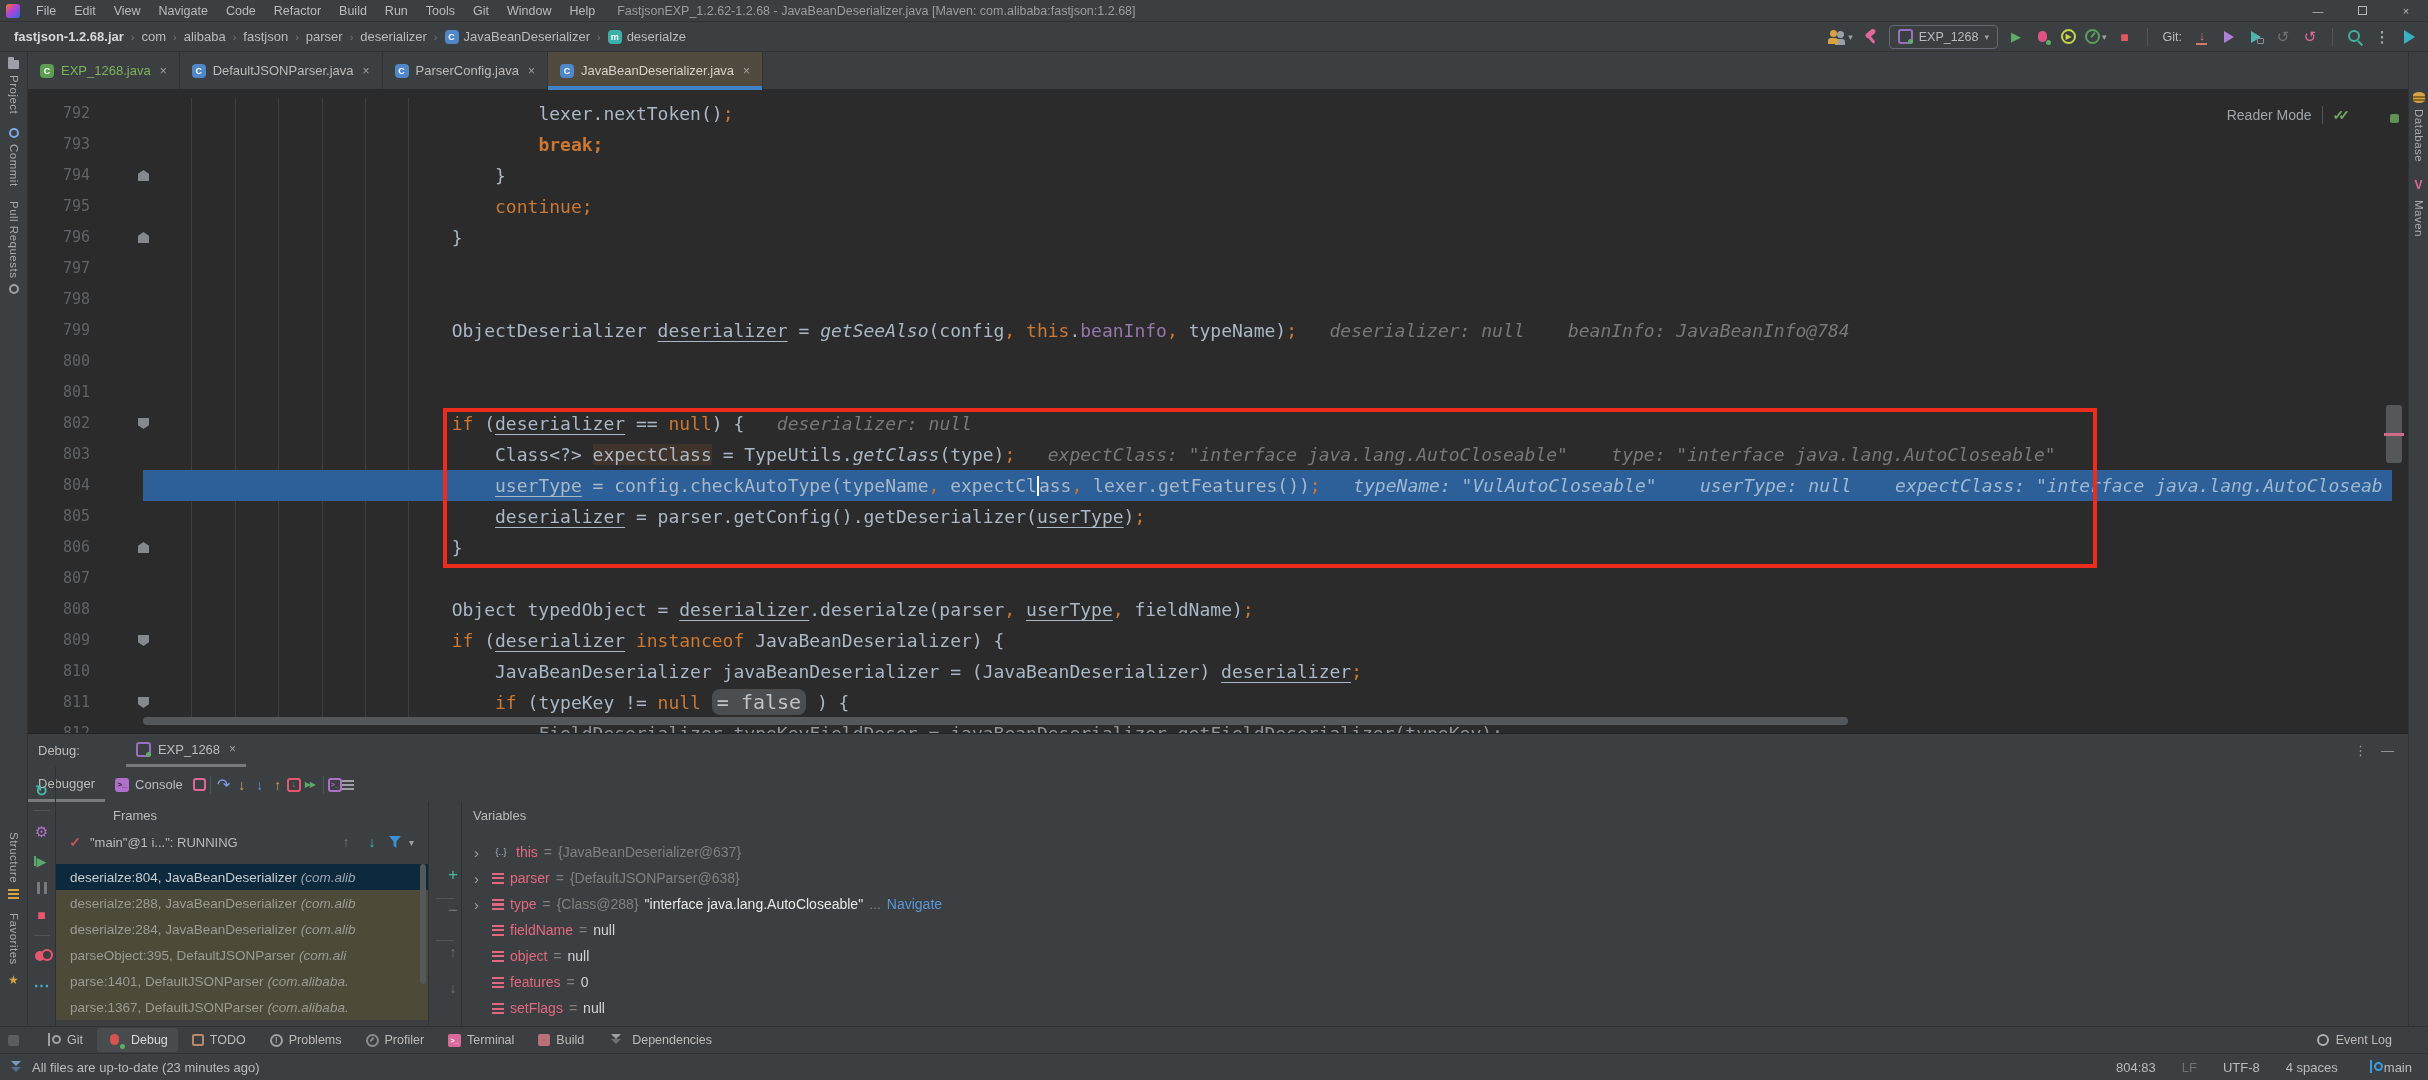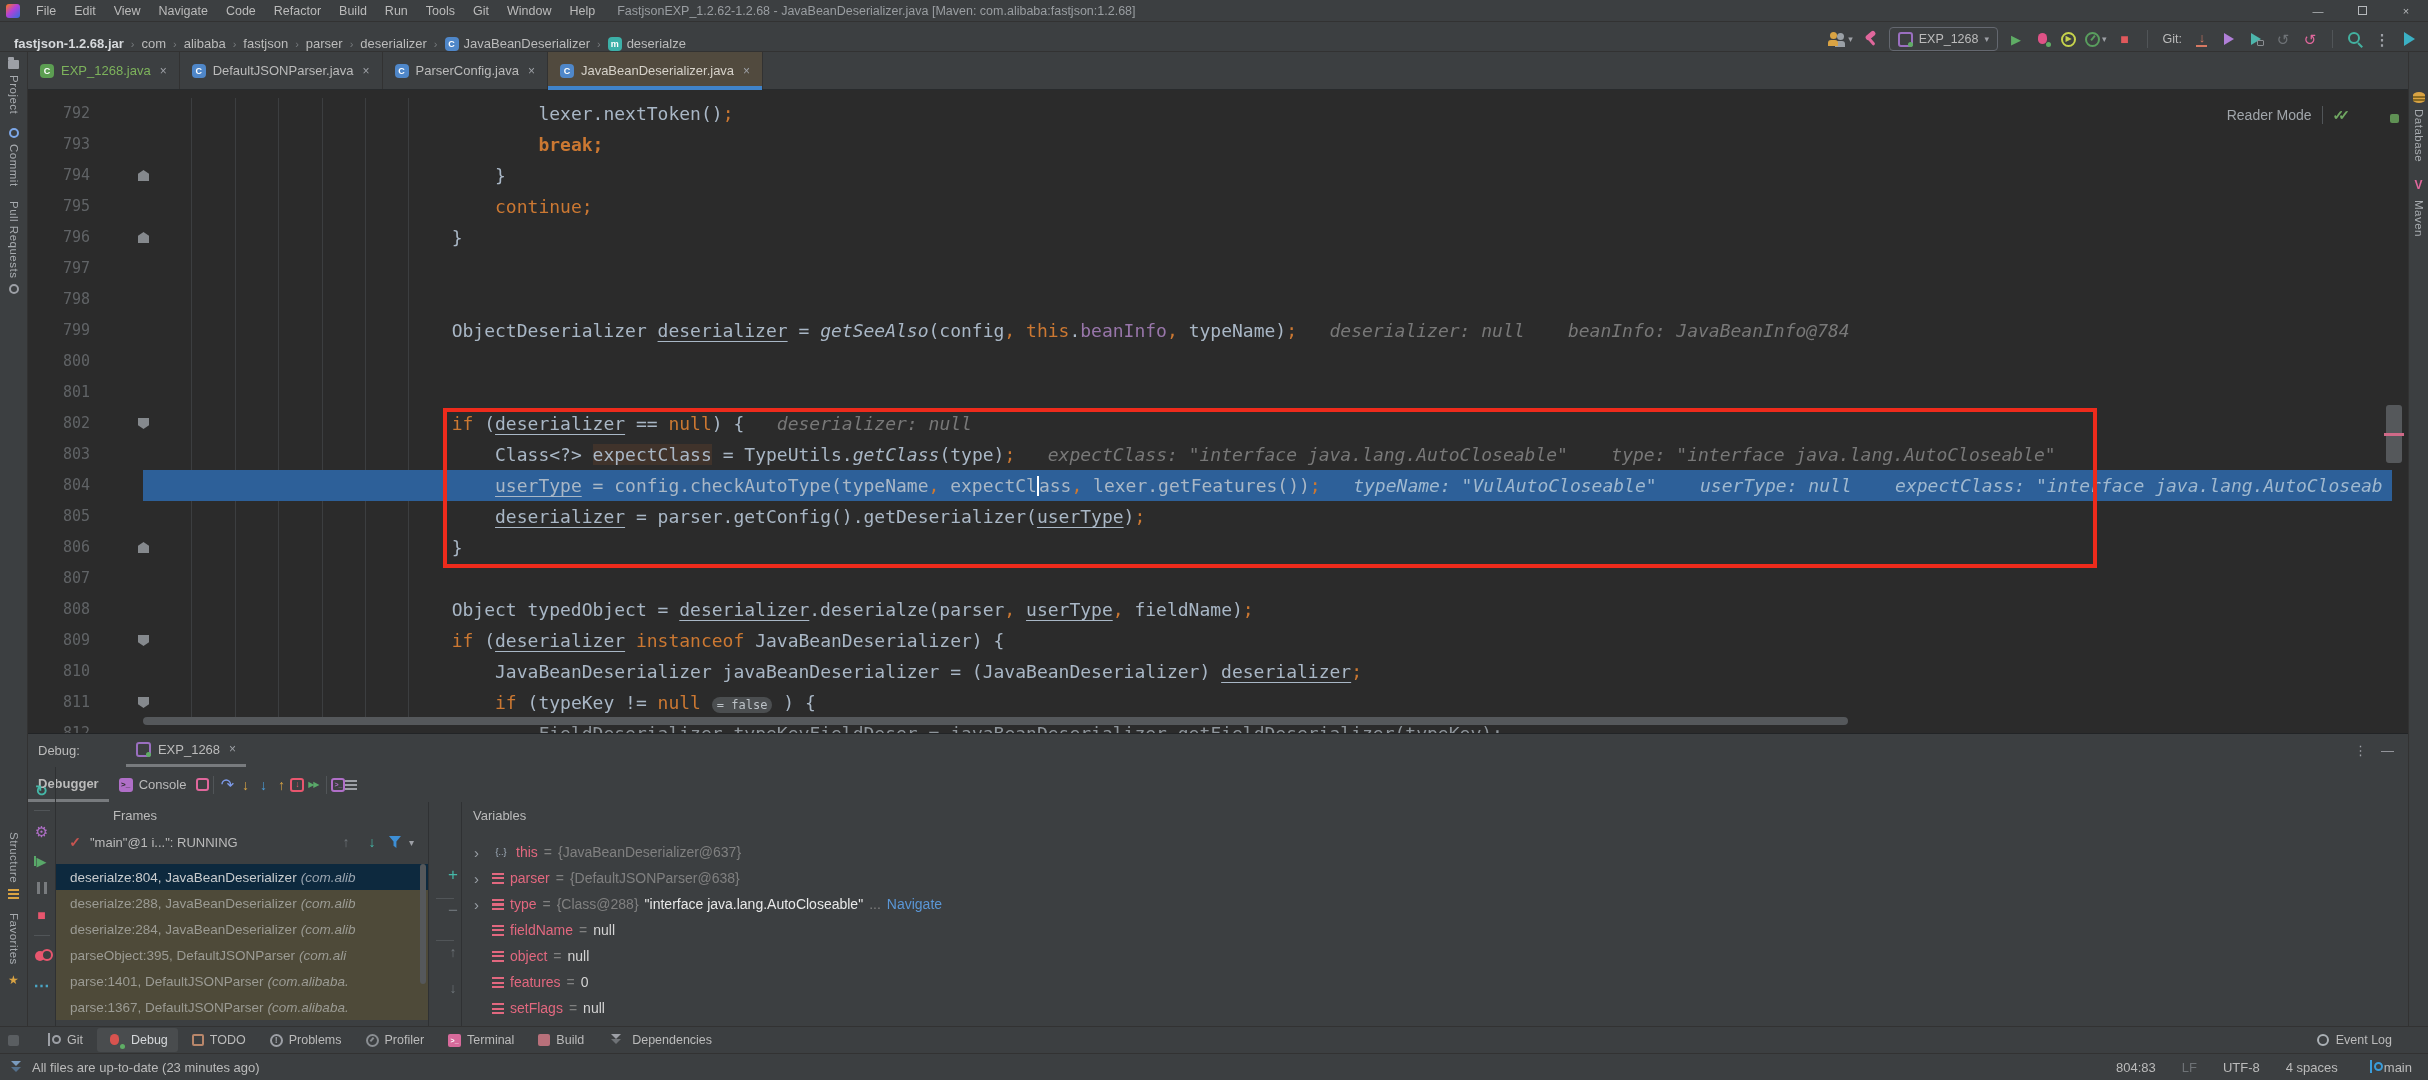--- a/index.html
+++ b/index.html
@@ -15,21 +15,21 @@
   .menus { display:flex; gap:2px; }
   .menu-item { padding:2px 8px; font-size:12.5px; color:#bbbbbb; }
   .wtitle { margin-left:14px; font-size:12.5px; color:#9a9ea2; white-space:nowrap; }
   .wctrl { margin-left:auto; display:flex; }
   .wc { width:44px; height:21px; display:flex; align-items:center; justify-content:center;
     color:#b6b9bc; font-size:11px; }
   .wc .box { width:9px; height:9px; border:1px solid #b6b9bc; }
 
   
   .navbar { position:absolute; left:0; top:22px; width:2428px; height:30px;
-    display:flex; align-items:flex-end; background:#3c3f41; border-bottom:1px solid #323232; }
+    display:flex; align-items:center; background:#3c3f41; border-bottom:1px solid #323232; }
   .crumbs { display:flex; align-items:center; gap:7px; padding-left:14px; font-size:13px; }
   .crumb { color:#bbbbbb; display:flex; align-items:center; gap:5px; white-space:nowrap; }
   .crumb.bold { font-weight:bold; color:#d6d9dc; }
   .crumb-sep { color:#777b7e; font-size:11px; }
   .navtools { margin-left:auto; display:flex; align-items:center; gap:9px; padding-right:10px; }
   .tbtn { display:flex; align-items:center; gap:2px; }
   .vsep { width:1px; height:18px; background:#515558; margin:0 4px; }
   .gitlabel { font-size:12.5px; color:#bbbbbb; margin:0 2px; }
   .runbox { display:flex; align-items:center; gap:6px; border:1px solid #646870;
     border-radius:4px; padding:2px 8px; height:24px; }
@@ -121,21 +121,21 @@
   .code-line .codetxt { position:relative; z-index:2; color:#a9b7c6; }
   .code-line.exec::before { content:""; position:absolute; left:115px; right:16px; top:0; bottom:0;
     background:#2d6099; z-index:0; }
   .t-p { color:#a9b7c6; }
   .t-k { color:#cc7832; }
   .t-u { color:#a9b7c6; text-decoration:underline; text-underline-offset:4px; }
   .t-i { color:#a9b7c6; font-style:italic; }
   .t-f { color:#9876aa; }
   .t-hl { color:#a9b7c6; background:#40332b; }
   .t-d { color:#8e959b; }
-  .t-chip { background:#4b4e50; border-radius:8px; color:#bdc3c8; font-size:12px; padding:1px 5px; }
+  .t-chip { background:#4b4e50; border-radius:8px; color:#bdc3c8; font-size:20px; padding:1px 5px; }
   .t-caret { display:inline-block; width:2px; height:20px; background:#ffffff; vertical-align:-4px; }
   .hint { color:#787878; font-style:italic; }
   .exec .hint { color:#9fb8cf; }
   .redbox { position:absolute; left:415px; top:318px; width:1654px; height:160px;
     border:4px solid #ee2b1c; z-index:5; pointer-events:none; }
   .hsb { position:absolute; left:115px; top:627px; width:1705px; height:8px; background:#55585b;
     border-radius:4px; z-index:6; }
   .vsb-thumb { position:absolute; left:2358px; top:315px; width:16px; height:58px; background:#55585b;
     border-radius:3px; z-index:6; }
   .vsb-mark-pink { position:absolute; left:2356px; top:343px; width:20px; height:3px; background:#d06a88; z-index:7; }
@@ -149,21 +149,21 @@
   
   .debug { position:absolute; left:28px; top:733px; width:2380px; height:293px; background:#3c3f41;
     border-top:1px solid #222426; font-size:13px; }
   .dbg-head { position:absolute; left:0; top:0; width:100%; height:33px; display:flex; align-items:center;gap:24px; }
   .dbg-title { margin-left:10px; color:#bbbbbb; }
   .dbg-tab { margin-left:22px; display:flex; align-items:center; gap:7px; height:32px; padding:0 10px;
     border-bottom:3px solid #787b7e; color:#bbbbbb; }
   .dbg-head-right { margin-left:auto; display:flex; gap:14px; padding-right:14px; color:#9da0a6; }
   .dbg-toolbar { position:absolute; left:0; top:33px; width:100%; height:35px; display:flex; align-items:center; }
   .dbg-vtab { display:flex; align-items:center; gap:6px; height:34px; padding:0 10px; color:#bbbbbb; }
-  .dbg-vtab.active { border-bottom:3px solid #787b7e;font-weight:bold; }
+  .dbg-vtab.active { border-bottom:3px solid #787b7e; }
   .dbg-content { position:absolute; left:0; top:68px; right:0; bottom:0; }
   .panel-head { position:absolute; top:0; height:26px; display:flex; align-items:center; color:#bbbbbb; }
   .divline { position:absolute; top:0; bottom:0; width:1px; background:#2f3133; }
 
   .dbg-leftcol { position:absolute; left:0; top:-35px; bottom:0; width:28px; border-right:1px solid #2f3133;
     display:flex; flex-direction:column; align-items:center; }
   .lc-sep { width:16px; height:1px; background:#515558; margin:5px 0; }
   .i-rerun::before { content:"↻"; color:#45b8a8; font-size:15px; font-weight:bold; }
   .i-settings::before { content:"⚙"; color:#b06fc8; font-size:15px; }
   .i-resume::before { content:"▶"; color:#59a869; font-size:13px; }

